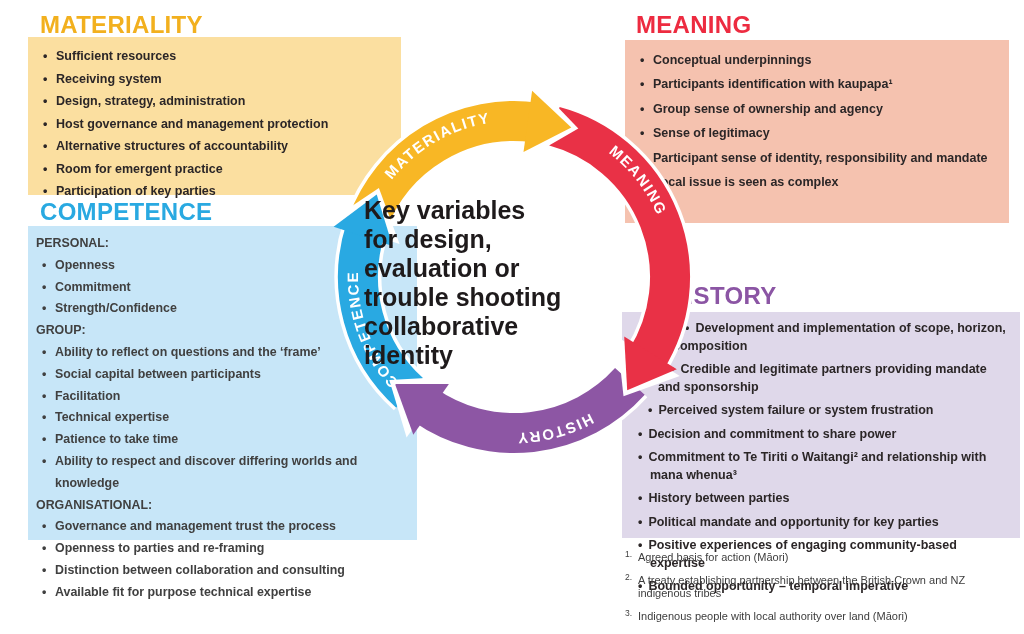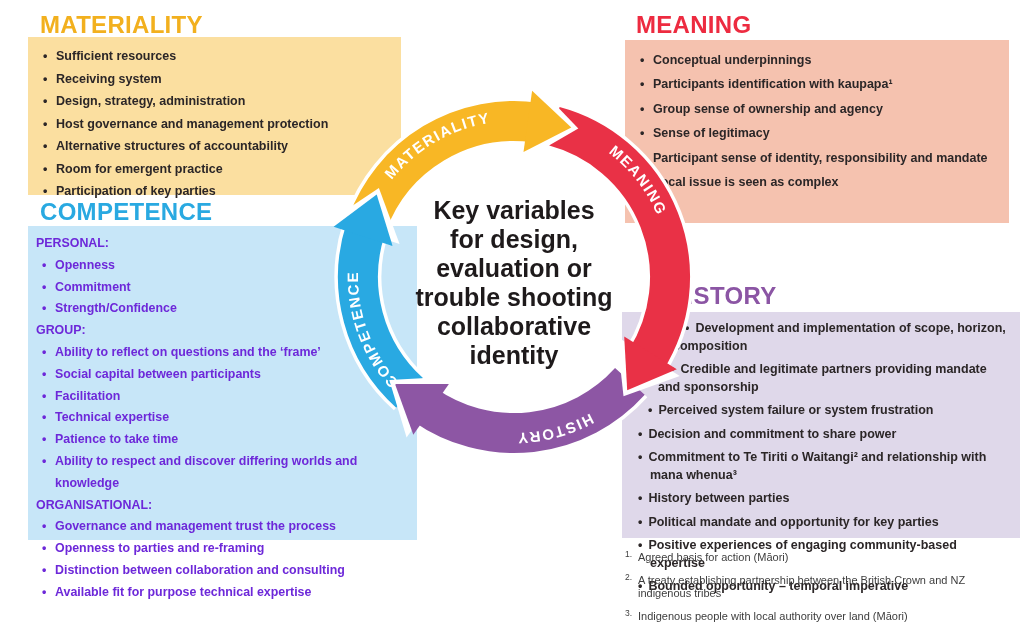--- a/index.html
+++ b/index.html
@@ -22,21 +22,21 @@
   .b-history     { left:622px; top:312px; width:398px; height:226px; background:#DFD8EA; }
 
   ul { list-style:none; }
   .blist { padding:15px 8px 0 8px; color:#2B2627; font-size:12.5px; font-weight:bold; }
   .b-materiality .blist { line-height:22.5px; padding-top:8px; }
   .b-meaning .blist     { line-height:24.4px; padding-top:8px; }
   .blist li { position:relative; padding-left:20px; }
   .blist li::before { content:"•"; position:absolute; left:7px; }
 
   
-  .clist { padding:7px 8px 0 8px; color:#6d28d9; font-size:12.4px; font-weight:bold; line-height:21.8px; }
+  .clist { padding:7px 8px 0 8px; color:#404040; font-size:12.4px; font-weight:bold; line-height:21.8px; }
   .clist .grp { padding-left:0; }
   .clist li.it { position:relative; padding-left:19px; }
   .clist li.it::before { content:"•"; position:absolute; left:6px; }
 
   
   .hlist { padding:8px 10px 0 8px; color:#2B2627; font-size:12.5px; font-weight:bold; line-height:17.5px; }
   .hlist li { margin-bottom:6px; }
   .hlist li .bu { margin-right:6px; }
   .h0 { padding-left:20px; text-indent:-12px; }
   .h1 { padding-left:30px; text-indent:-12px; }
@@ -47,21 +47,21 @@
   .footnotes { position:absolute; left:625px; top:551px; width:388px; color:#3D3D3D;
                font-size:11px; font-weight:400; line-height:13.5px; }
   .fn { position:relative; padding-left:13px; margin-bottom:9px; }
   .fn .mk { position:absolute; left:0; top:-3px; font-size:8.5px; }
 
   
   .ring-svg { position:absolute; left:0; top:0; width:1024px; height:634px; }
   .ring-label { font-size:15px; font-weight:bold; fill:#ffffff; letter-spacing:1.6px; }
 
   
-  .center-title { position:absolute; left:364px; top:196px; width:300px; text-align:center;
+  .center-title { position:absolute; left:364px; top:196px; width:300px; 
                   font-size:25px; line-height:29px; font-weight:800; color:#1E1A1B; }
 </style>
 </head>
 <body>
 
 <div class="stage">
 
   <div class="sec-title t-materiality">MATERIALITY</div>
   <div class="box b-materiality">
     <ul class="blist">

